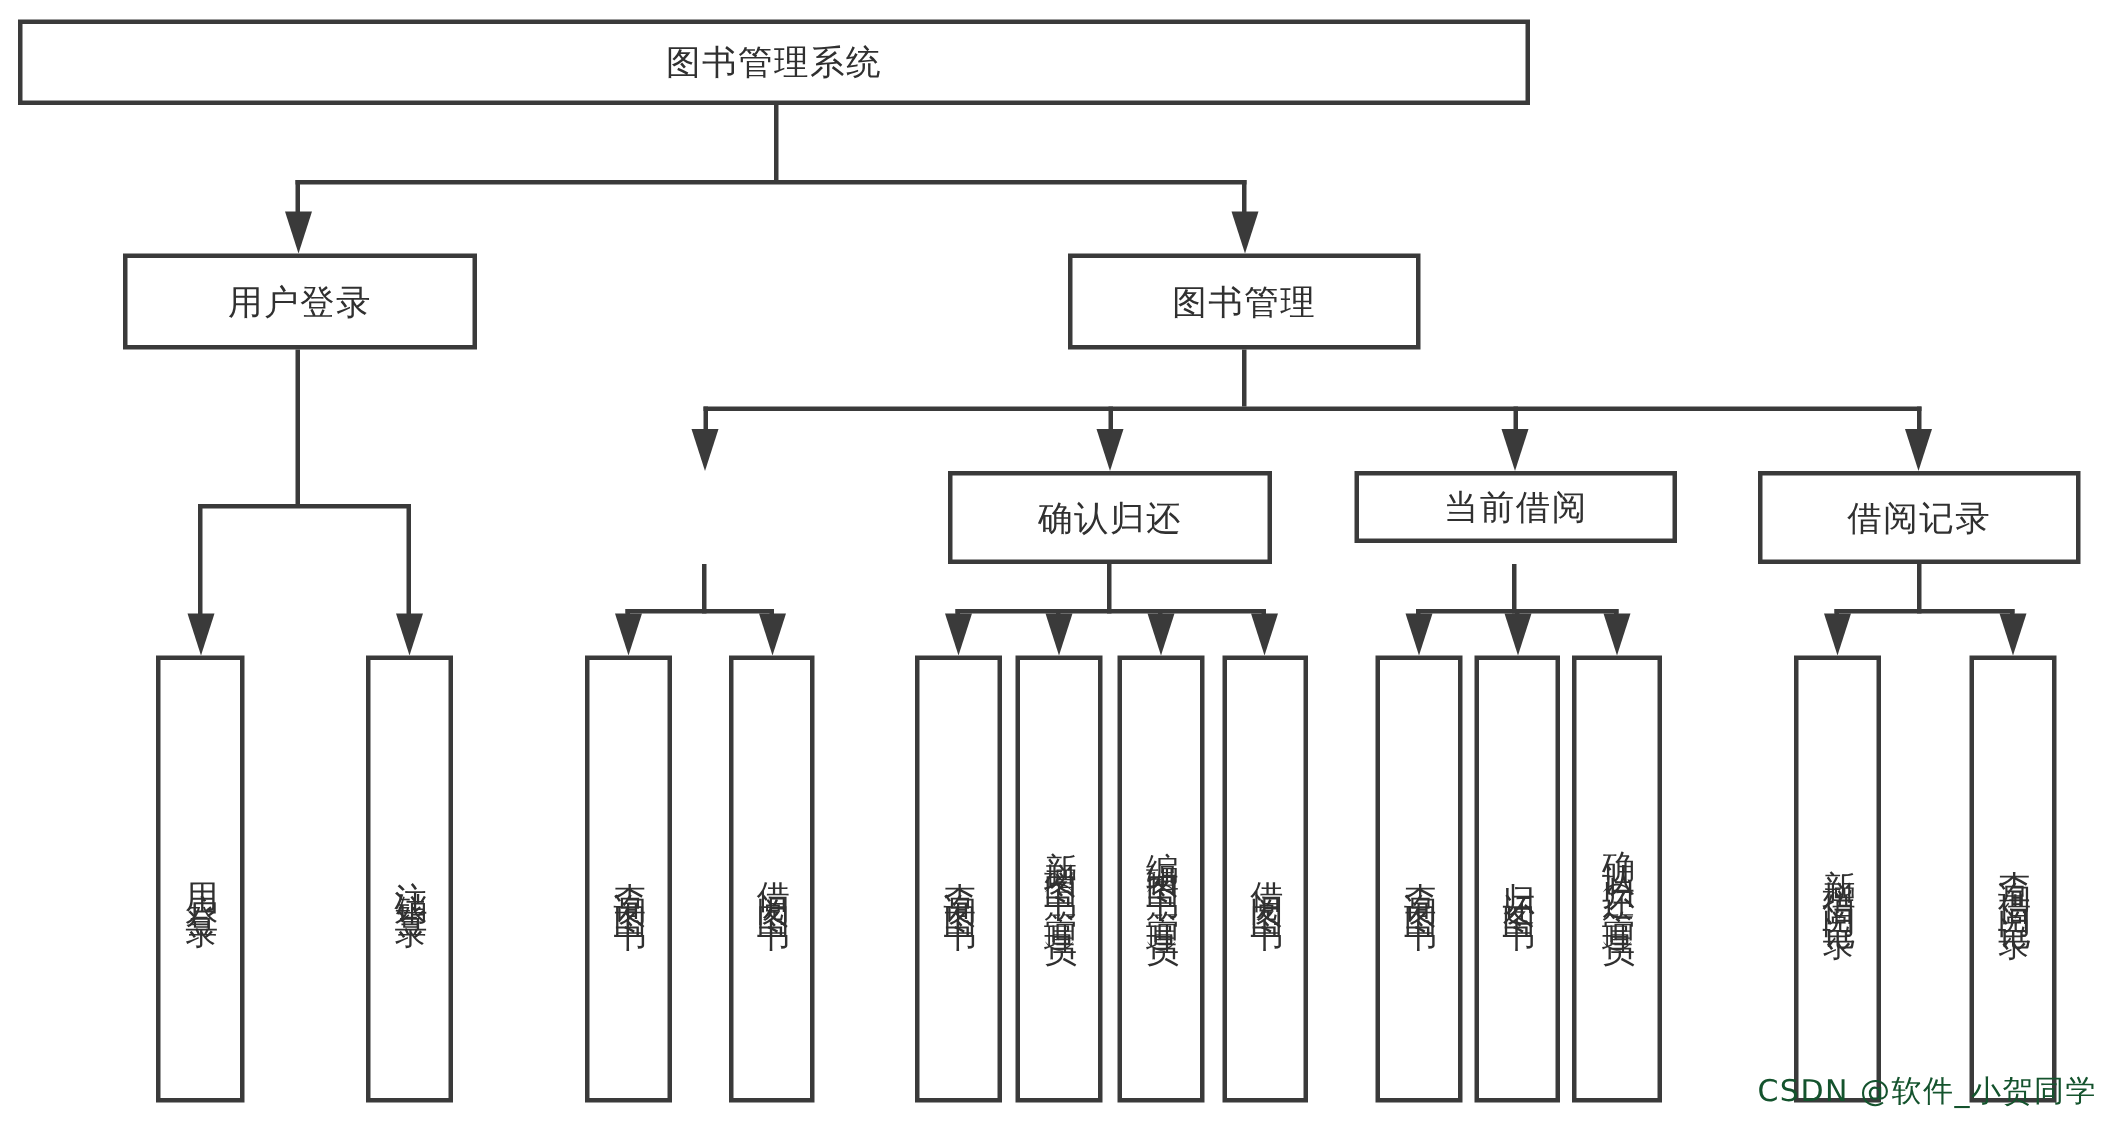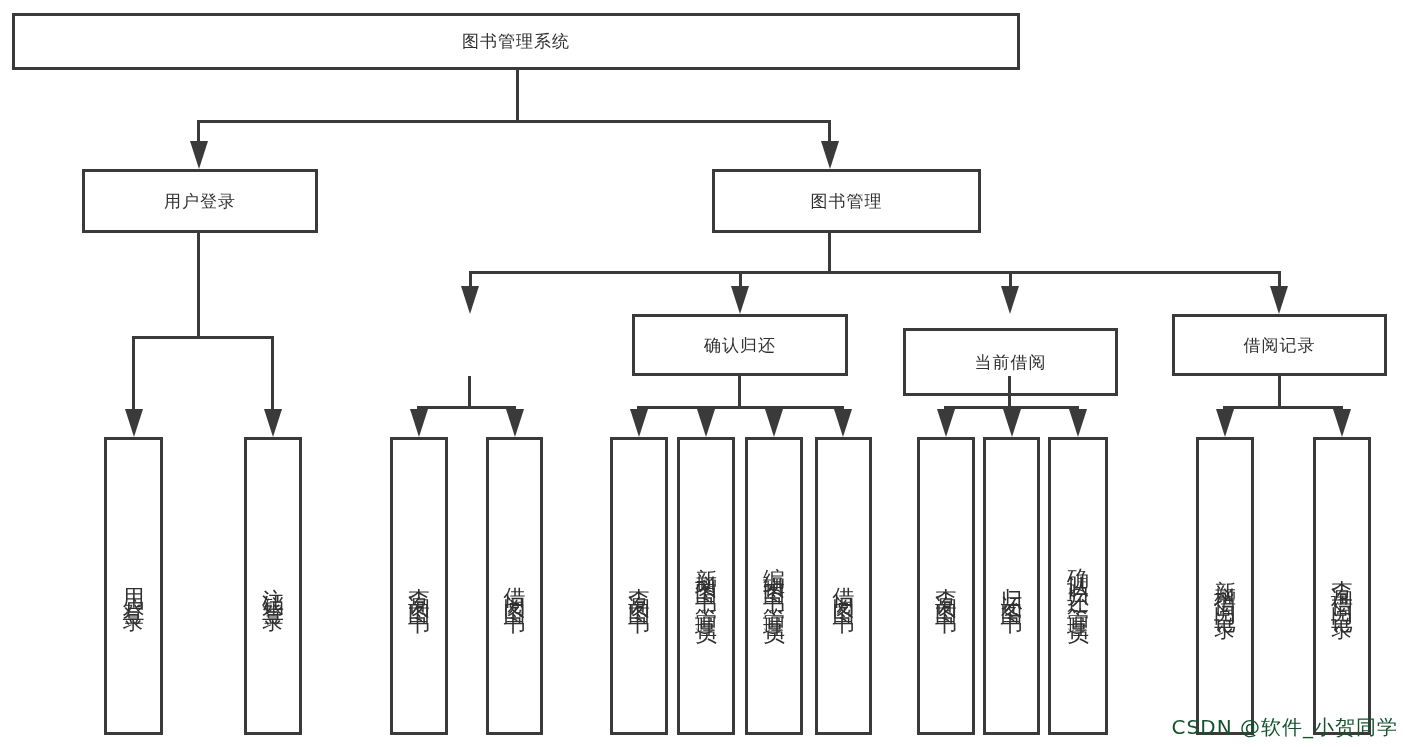--- a/index.html
+++ b/index.html
@@ -19,21 +19,21 @@
   
   .node {
     position: absolute;
     box-sizing: border-box;
     background: #ffffff;
     border: 3px solid #3a3a3a;
     color: #303030;
     display: flex;
     align-items: center;
     justify-content: center;
-    font-size: 17px;
+    font-size: 23px;
     letter-spacing: 1px;
     white-space: nowrap;
   }
   .vnode {
     font-size: 22px;
     letter-spacing: 0;
     white-space: normal;
     writing-mode: vertical-lr;
     text-orientation: mixed;
   }
@@ -79,21 +79,21 @@
   <div class="vline" style="left:516px; top:70px; height:50px;"></div>
   <div class="hline" style="left:197px; top:120px; width:634px;"></div>
   <div class="vline" style="left:197px; top:120px; height:28px;"></div>
   <div class="arrow" style="left:190px; top:141px;"></div>
   <div class="vline" style="left:828px; top:120px; height:28px;"></div>
   <div class="arrow" style="left:821px; top:141px;"></div>
 
   <div class="node" style="left:82px; top:169px; width:236px; height:64px;">
     <span>用户登录</span>
   </div>
-  <div class="node" style="left:712px; top:169px; width:269px; height:64px;text-align:center;">
+  <div class="node" style="left:712px; top:169px; width:235px; height:64px;text-align:center;">
     <span>图书管理</span>
   </div>
 
   <div class="vline" style="left:197px; top:233px; height:103px;"></div>
   <div class="hline" style="left:132px; top:336px; width:142px;"></div>
   <div class="vline" style="left:132px; top:336px; height:78px;"></div>
   <div class="arrow" style="left:125px; top:409px;"></div>
   <div class="vline" style="left:271px; top:336px; height:78px;"></div>
   <div class="arrow" style="left:264px; top:409px;"></div>
 
@@ -104,21 +104,21 @@
   <div class="vline" style="left:739px; top:271px; height:18px;"></div>
   <div class="arrow" style="left:731px; top:286px;"></div>
   <div class="vline" style="left:1009px; top:271px; height:18px;"></div>
   <div class="arrow" style="left:1001px; top:286px;"></div>
   <div class="vline" style="left:1278px; top:271px; height:18px;"></div>
   <div class="arrow" style="left:1270px; top:286px;"></div>
 
   <div class="node" style="left:632px; top:314px; width:216px; height:62px;">
     <span>确认归还</span>
   </div>
-  <div class="node" style="left:903px; top:328px; width:215px; height:68px;">
+  <div class="node" style="left:903px; top:314px; width:215px; height:48px;">
     <span>当前借阅</span>
   </div>
   <div class="node" style="left:1172px; top:314px; width:215px; height:62px;">
     <span>借阅记录</span>
   </div>
 
   <div class="vline" style="left:468px; top:376px; height:33px;"></div>
   <div class="hline" style="left:417px; top:406px; width:99px;"></div>
   <div class="vline" style="left:417px; top:406px; height:10px;"></div>
   <div class="arrow" style="left:410px; top:409px;"></div>

